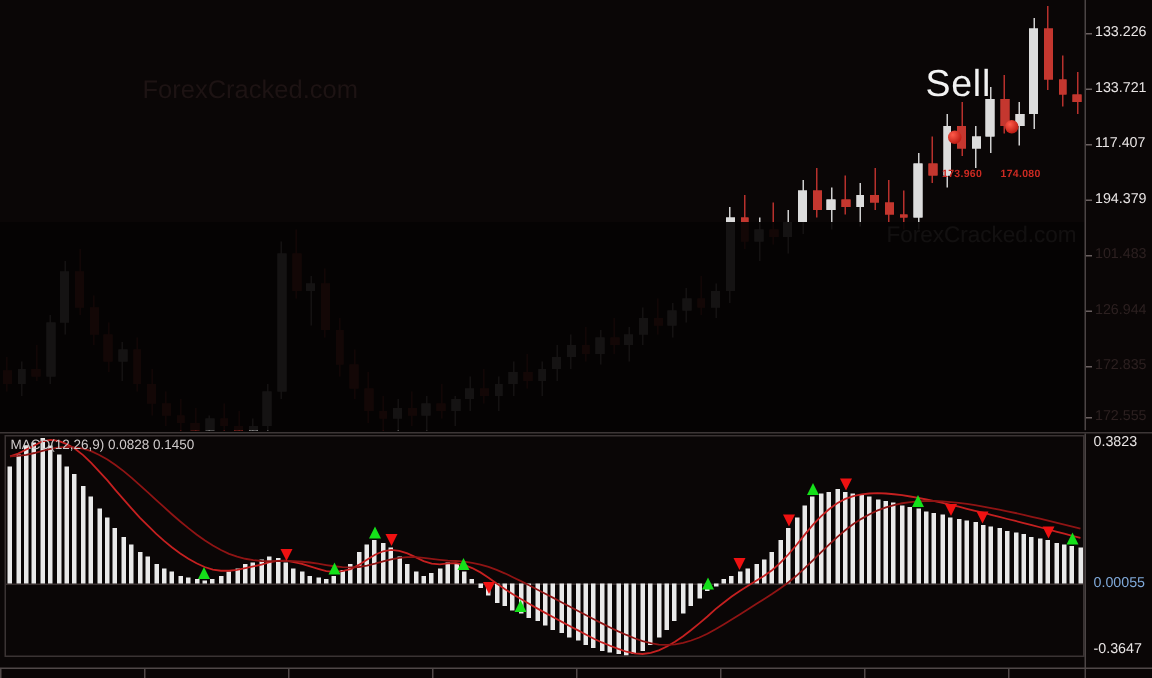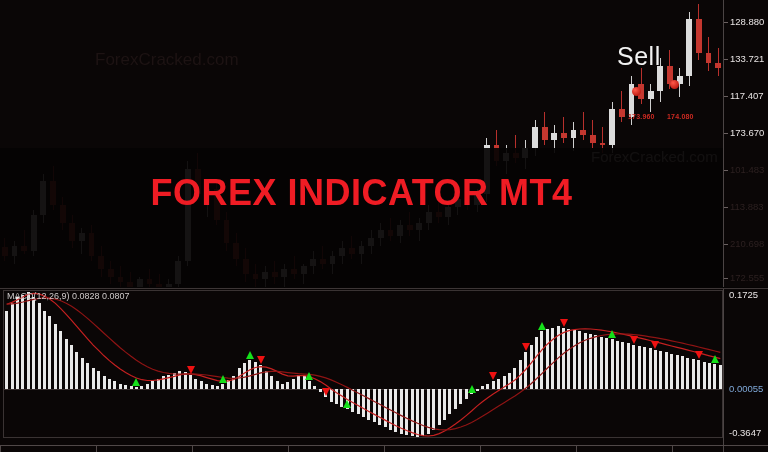--- a/index.html
+++ b/index.html
@@ -393,39 +393,38 @@
         </div>
 
       <div class="wm" id="wm-tl">ForexCracked.com</div>
 
       <div class="wm" id="wm-br">ForexCracked.com</div>
 
       <div id="sell-label" style="left:617px;top:42px;">Sell</div>
 
       <div id="title-band"></div>
       <div id="title-wrap">
-        <div id="title-2">FOREX INDICATOR MT4</div>
       </div>
     </div>
 
     <div id="price-scale">
         <div class="ptick" style="top: 22px;"></div>
-        <div class="plab" style="top: 16px;">128.880</div>
+        <div class="plab" style="top: 16px;">133.226</div>
         <div class="ptick" style="top: 59px;"></div>
         <div class="plab" style="top: 53px;">133.721</div>
         <div class="ptick" style="top: 96px;"></div>
         <div class="plab" style="top: 90px;">117.407</div>
         <div class="ptick" style="top: 133px;"></div>
-        <div class="plab" style="top: 127px;">173.670</div>
+        <div class="plab" style="top: 127px;">194.379</div>
         <div class="ptick" style="top: 170px;"></div>
         <div class="plab dim" style="top: 164px;">101.483</div>
         <div class="ptick" style="top: 207px;"></div>
-        <div class="plab dim" style="top: 201px;">113.883</div>
+        <div class="plab dim" style="top: 201px;">126.944</div>
         <div class="ptick" style="top: 244px;"></div>
-        <div class="plab dim" style="top: 238px;">210.698</div>
+        <div class="plab dim" style="top: 238px;">172.835</div>
         <div class="ptick" style="top: 278px;"></div>
         <div class="plab dim" style="top: 272px;">172.555</div>
       </div>
   </div>
 
   <div id="macd-panel">
     <div id="macd-plot">
       <div id="macd-zero" style="top:100px;"></div>
       <div id="hist-layer">
           <div class="hbar" style="left: 1.20301px; top: 21.5276px; height: 78.4724px;"></div>
@@ -582,27 +581,27 @@
           <div class="mk dnm" style="left: 555.523px; top: 29.53px;"></div>
           <div class="mk up" style="left: 604.177px; top: 41.3008px;"></div>
           <div class="mk dnm" style="left: 625.801px; top: 46.5323px;"></div>
           <div class="mk dnm" style="left: 647.425px; top: 51.7638px;"></div>
           <div class="mk dnm" style="left: 690.673px; top: 62.2268px;"></div>
           <div class="mk up" style="left: 706.891px; top: 66.1504px;"></div>
         </div>
     </div>
     <div id="macd-frame"></div>
     <div id="macd-scale">
-        <div class="mlab" style="top: 0px;">0.1725</div>
+        <div class="mlab" style="top: 0px;">0.3823</div>
         <div class="mlab blue" style="top: 94px;">0.00055</div>
         <div class="mlab" style="top: 138px;">-0.3647</div>
       </div>
   </div>
 
-  <div id="macd-label">MACD(12,26,9) 0.0828 0.0807</div>
+  <div id="macd-label">MACD(12,26,9) 0.0828 0.1450</div>
 
   <div id="time-axis">
       <div class="ttick" style="left: 0px;"></div>
       <div class="ttick" style="left: 96px;"></div>
       <div class="ttick" style="left: 192px;"></div>
       <div class="ttick" style="left: 288px;"></div>
       <div class="ttick" style="left: 384px;"></div>
       <div class="ttick" style="left: 480px;"></div>
       <div class="ttick" style="left: 576px;"></div>
       <div class="ttick" style="left: 672px;"></div>

